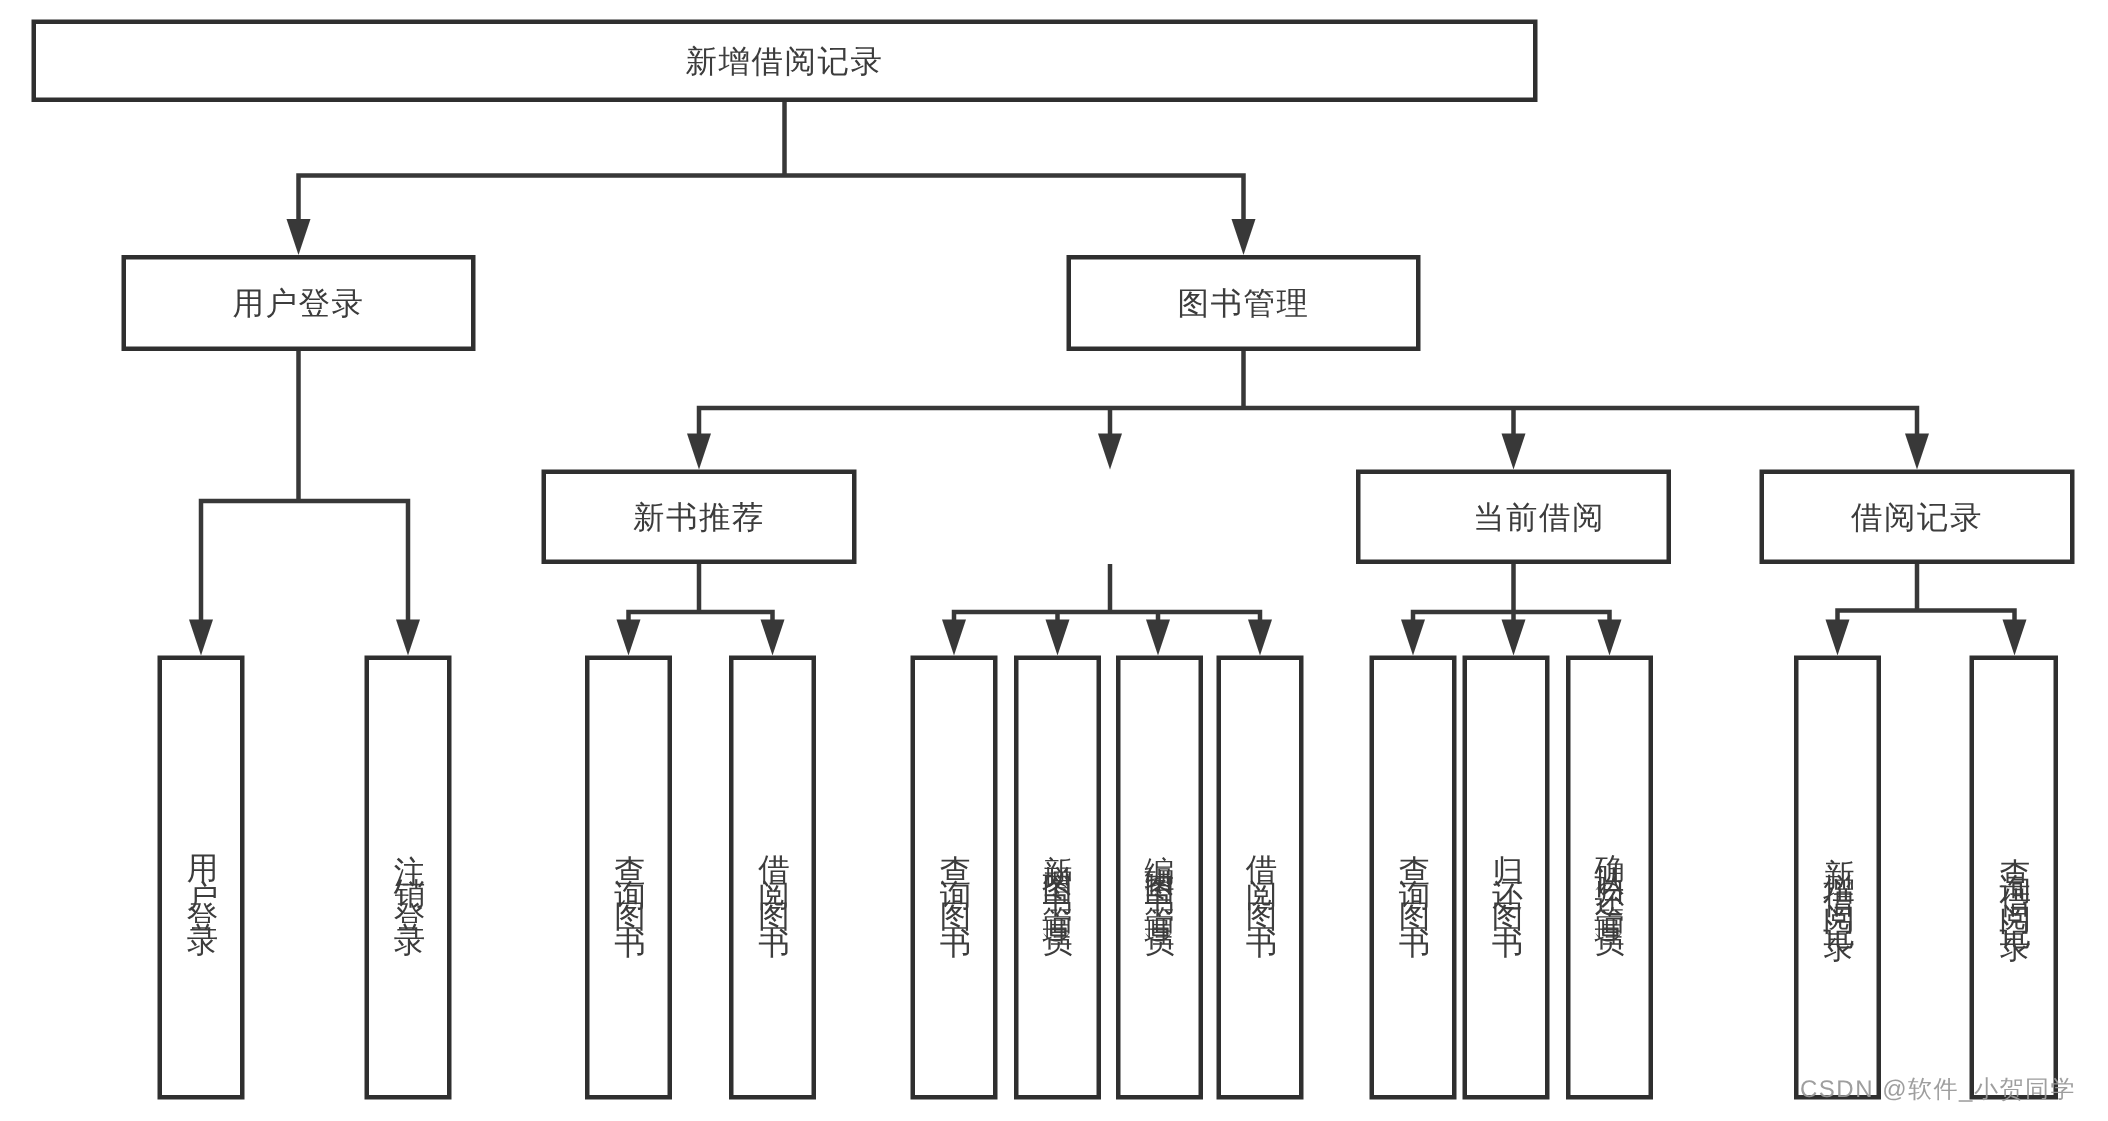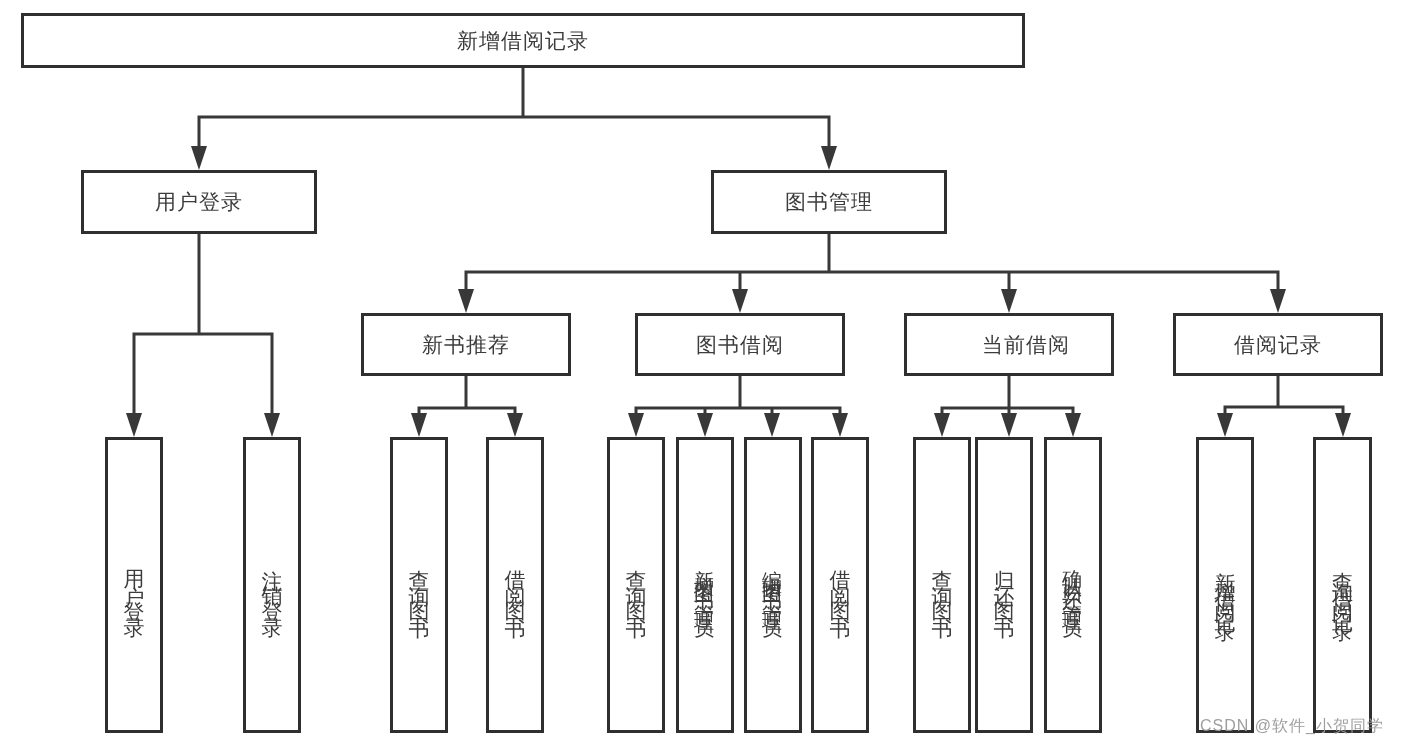--- a/index.html
+++ b/index.html
@@ -107,23 +107,20 @@
   <div class="box hbox" style="left:81px;top:170px;width:236px;height:64px;">
     <span>用户登录</span>
   </div>
   <div class="box hbox" style="left:711px;top:170px;width:236px;height:64px;text-align:center;">
     <span>图书管理</span>
   </div>
 
   <div class="box hbox" style="left:361px;top:313px;width:210px;height:63px;font-family:Liberation Mono, monospace;">
     <span>新书推荐</span>
   </div>
-  <div class="box hbox" style="left:635px;top:313px;width:210px;height:63px;">
-    <span>图书借阅</span>
-  </div>
   <div class="box hbox" style="left:904px;top:313px;width:210px;height:63px;padding-left:34px;">
     <span>当前借阅</span>
   </div>
   <div class="box hbox" style="left:1173px;top:313px;width:210px;height:63px;">
     <span>借阅记录</span>
   </div>
 
   <div class="box vbox" style="left:105px;top:437px;width:58px;height:296px;">
     <span>用户登录</span>
   </div>

